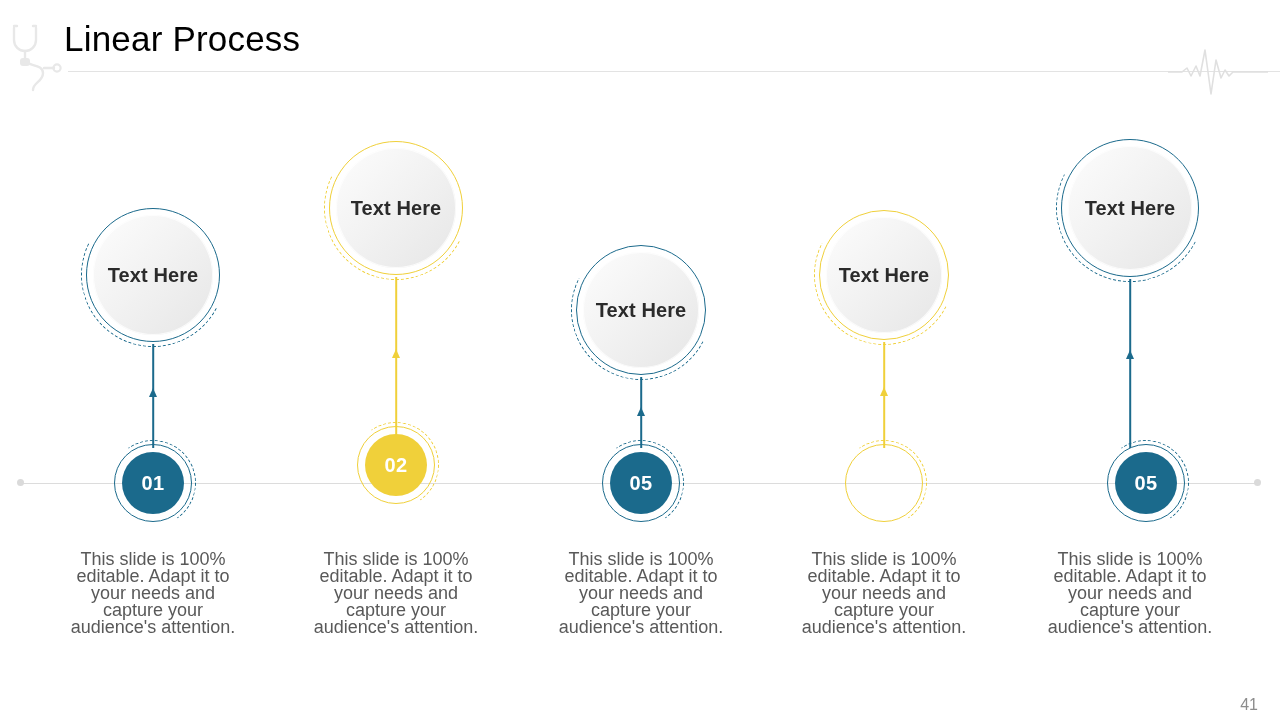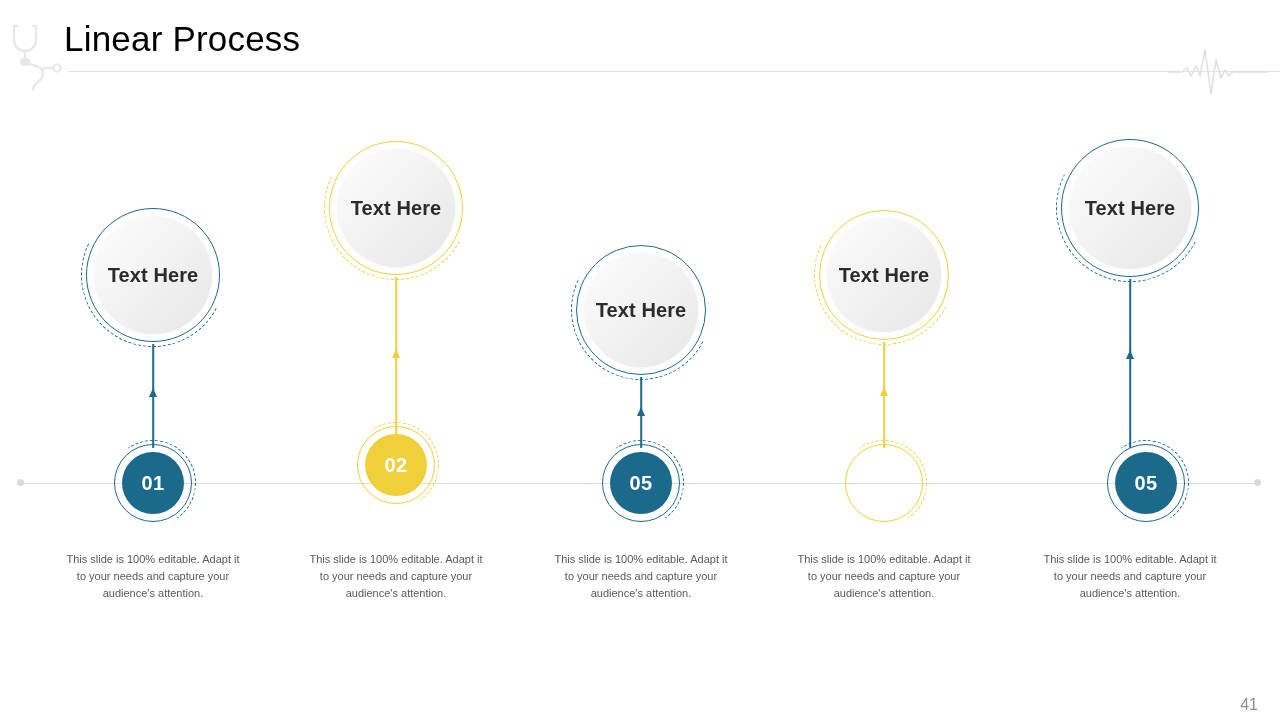--- a/index.html
+++ b/index.html
@@ -158,21 +158,21 @@
     user-select: none;
   }
 
   
   .desc {
     position: absolute;
     top: 551px;
     width: 180px;
     transform: translateX(-50%);
     text-align: center;
-    font-size: 11px;
+    font-size: 18px;
     line-height: 16.9px;
     color: #595959;
   }
 
   
   #page-number {
     position: absolute;
     right: 22px; bottom: 6px;
     font-size: 16px;
     color: #8d8d8d;

